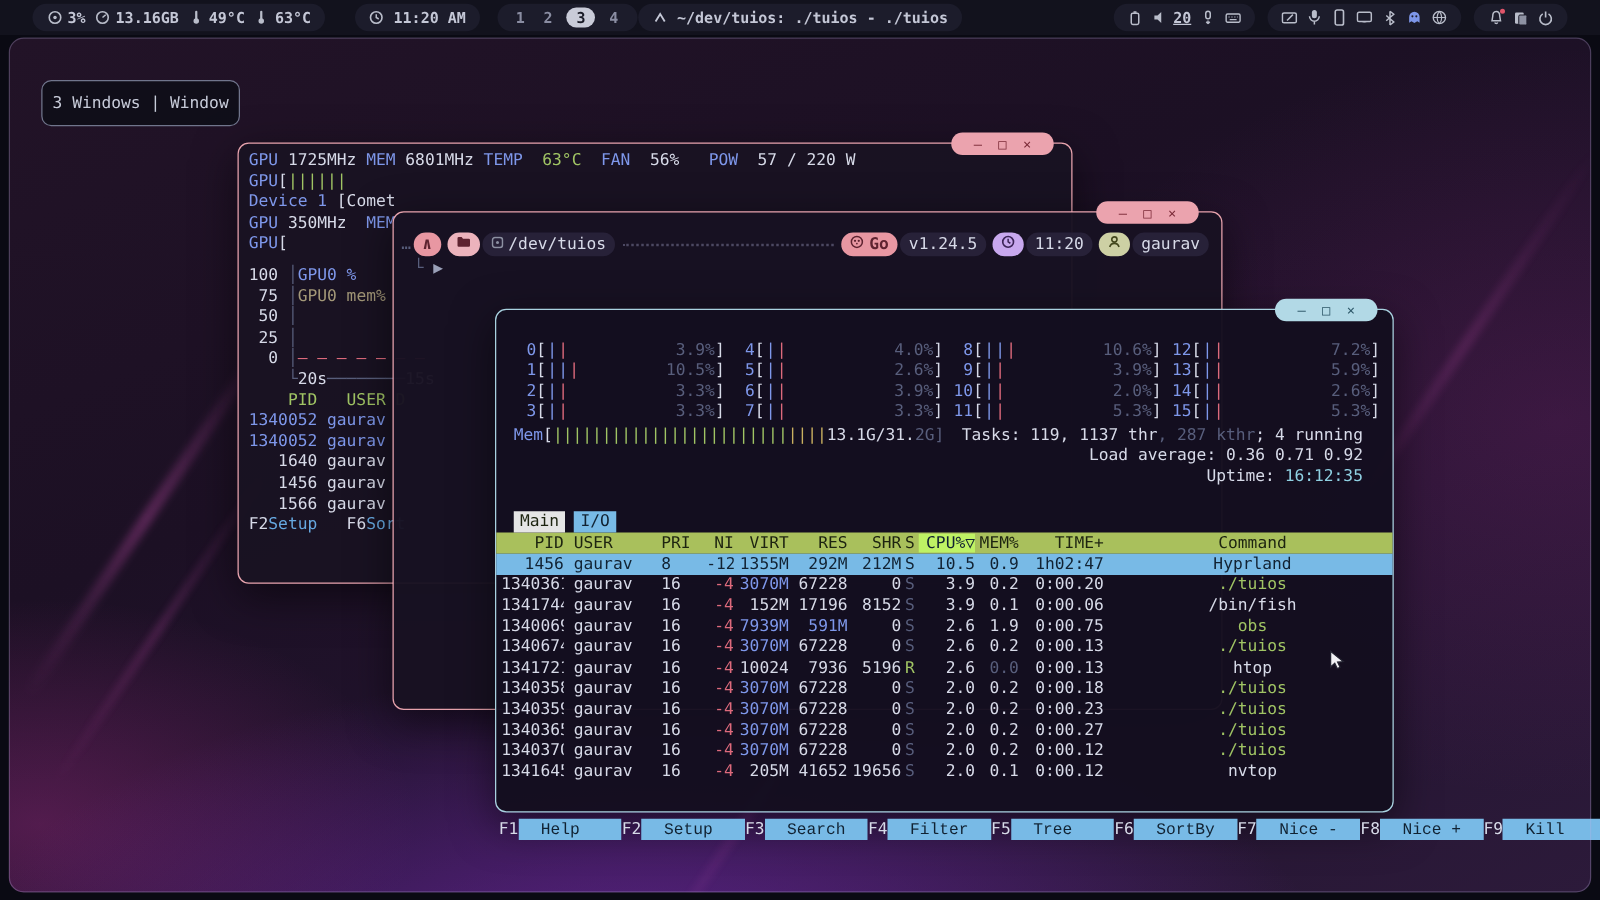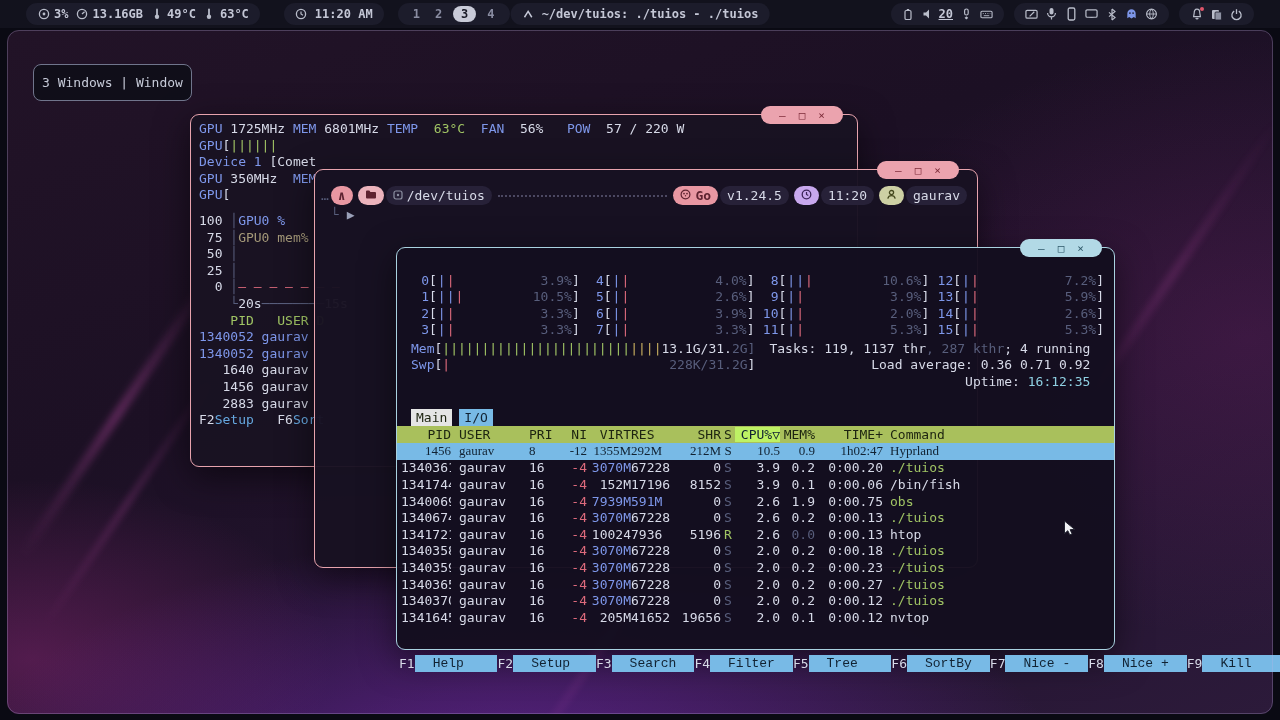--- a/index.html
+++ b/index.html
@@ -89,34 +89,34 @@
   .tasks-col{margin-left:14px;}
   .ht-tabs{display:flex;gap:7px;margin:19px 0 0 14px;height:17px;font-size:13px;}
   .tab{padding:0 5px;line-height:17px;}
   .tab-main{background:#e5e5e5;color:#1d2410;}
   .tab-io{background:#78bae6;color:#112232;}
   .phead,.prow{display:flex;align-items:center;height:16.6px;white-space:pre;}
   .phead{background:#a9c05c;color:#1d2410;}
   .phead .pc{color:#1d2410;}
   .phead .pc.sort{background:#bef264;color:#112232;}
   .prow.sel{background:#78bae6;}
-  .prow.sel .pc{color:#112232 !important;font-family:Liberation Serif, serif;}
+  .prow.sel .pc{color:#112232 !important;}
   .pc{display:inline-block;overflow:hidden;}
   .pc:nth-child(1){width:50px;text-align:right;padding-left:4px;}
   .pc:nth-child(2){width:70px;text-align:left;padding-left:8px;}
   .pc:nth-child(3){width:36px;}
   .pc:nth-child(4){width:22px;text-align:right;}
   .pc:nth-child(5){width:44px;text-align:right;}
-  .pc:nth-child(6){width:47px;text-align:left;}
+  .pc:nth-child(6){width:47px;text-align:right;}
   .pc:nth-child(7){width:43px;text-align:right;}
   .pc:nth-child(8){width:14px;text-align:center;}
   .pc:nth-child(9){width:45px;text-align:right;}
   .pc:nth-child(10){width:35px;text-align:right;}
   .pc:nth-child(11){width:68px;text-align:right;}
-  .pc:nth-child(12){flex:1;text-align:left;padding-left:7px;}
+  .pc:nth-child(12){flex:1;text-align:center;padding-left:7px;}
   .fnbar{position:absolute;left:2px;right:2px;bottom:2px;display:flex;height:17px;line-height:17px;
          font-size:13px;white-space:pre;}
   .fk-key{color:#d7dae8;}
   .fk-label{background:#78bae6;color:#112232;padding:0 18px;font-family:Liberation Mono, monospace;}
   .fk-label.grow{flex:1;}
 
   .cursor{position:absolute;left:1063px;top:520px;z-index:60;pointer-events:none;}
 </style>
 </head>
 <body>
@@ -319,21 +319,21 @@
           <div class="tline"><span class="c-fg"> 25 </span><span class="c-dim">│</span></div>
           <div class="tline"><span class="c-fg">  0 </span><span class="c-dim">│</span><span class="c-red">– – – – – – –</span></div>
           <div class="tline"><span class="c-fg">    </span><span class="c-dim">└</span><span class="c-fg">20s</span><span class="c-dim">────────</span><span class="c-fg">15s</span></div>
         </div>
       <div class="nv-table">
           <div class="tline"><span class="c-green">    PID   USER D</span></div>
           <div class="tline"><span class="c-blue">1340052 gaurav</span></div>
           <div class="tline"><span class="c-blue">1340052 gaurav</span></div>
           <div class="tline"><span class="c-fg">   1640 gaurav</span></div>
           <div class="tline"><span class="c-fg">   1456 gaurav</span></div>
-          <div class="tline"><span class="c-fg">   2883 gaurav</span></div>
+          <div class="tline"><span class="c-fg">   1566 gaurav</span></div>
           <div class="tline"><span class="c-fg">F2</span><span class="c-lblue">Setup</span><span class="c-fg">   F6</span><span class="c-lblue">Sort</span></div>
         </div>
     </div>
   </div>
 
   <div class="window w-mid">
     <div class="win-pill pill-pink" style="right:18px;">
       <span>–</span>
       <span>□</span>
       <span>×</span>
@@ -432,21 +432,20 @@
           <div class="cpu-cell"><span class="cpu-num c-blue">10</span><span class="c-fg">[</span><span class="cpu-bars"><span class="c-blue">|</span><span class="c-red">|</span></span><span class="cpu-sp"></span><span class="c-dim">2.0%</span><span class="c-fg">]</span></div>
           <div class="cpu-cell"><span class="cpu-num c-blue">14</span><span class="c-fg">[</span><span class="cpu-bars"><span class="c-blue">|</span><span class="c-red">|</span></span><span class="cpu-sp"></span><span class="c-dim">2.6%</span><span class="c-fg">]</span></div>
           <div class="cpu-cell"><span class="cpu-num c-blue">3</span><span class="c-fg">[</span><span class="cpu-bars"><span class="c-blue">|</span><span class="c-red">|</span></span><span class="cpu-sp"></span><span class="c-dim">3.3%</span><span class="c-fg">]</span></div>
           <div class="cpu-cell"><span class="cpu-num c-blue">7</span><span class="c-fg">[</span><span class="cpu-bars"><span class="c-blue">|</span><span class="c-red">|</span></span><span class="cpu-sp"></span><span class="c-dim">3.3%</span><span class="c-fg">]</span></div>
           <div class="cpu-cell"><span class="cpu-num c-blue">11</span><span class="c-fg">[</span><span class="cpu-bars"><span class="c-blue">|</span><span class="c-red">|</span></span><span class="cpu-sp"></span><span class="c-dim">5.3%</span><span class="c-fg">]</span></div>
           <div class="cpu-cell"><span class="cpu-num c-blue">15</span><span class="c-fg">[</span><span class="cpu-bars"><span class="c-blue">|</span><span class="c-red">|</span></span><span class="cpu-sp"></span><span class="c-dim">5.3%</span><span class="c-fg">]</span></div>
         </div>
       <div class="meters">
         <div>
           <div class="tline"><span class="c-blue">Mem</span><span class="c-fg">[</span><span class="c-green">||||||||||||||||||||||||</span><span class="c-yellow">||||</span><span class="c-fg">13.1G/31.</span><span class="c-dim">2G]</span></div>
-          <div class="tline"><span class="c-blue">Swp</span><span class="c-fg">[</span><span class="c-red">|</span><span class="c-fg">                            </span><span class="c-dim">228K/31.2G</span><span class="c-fg">]</span></div>
         </div>
         <div class="tasks-col">
           <div class="tline"><span class="c-fg">Tasks: </span><span class="c-fg">119</span><span class="c-fg">, </span><span class="c-fg">1137</span><span class="c-fg"> thr</span><span class="c-dim">, 287 kthr</span><span class="c-fg">; </span><span class="c-fg">4 running</span></div>
           <div class="tline"><span class="c-fg">Load average: </span><span class="c-fg">0.36 0.71 0.92</span></div>
           <div class="tline"><span class="c-fg">Uptime: </span><span class="c-cyan">16:12:35</span></div>
         </div>
       </div>
       <div class="ht-tabs">
         <span class="tab tab-main">Main</span>
         <span class="tab tab-io">I/O</span>

